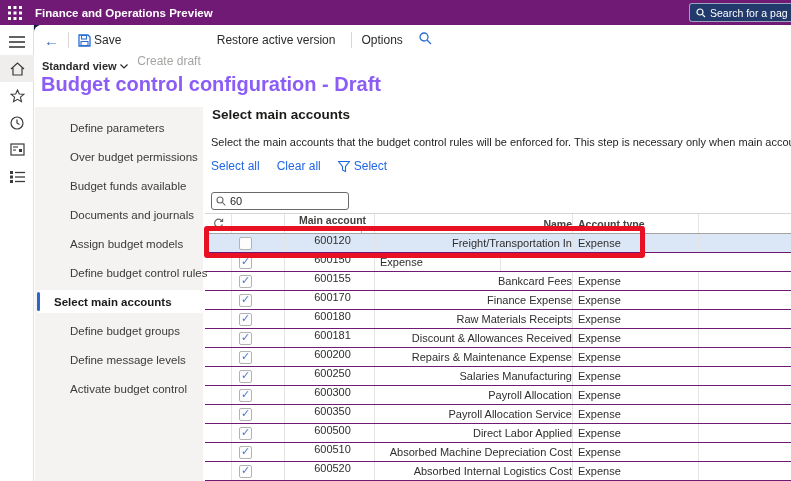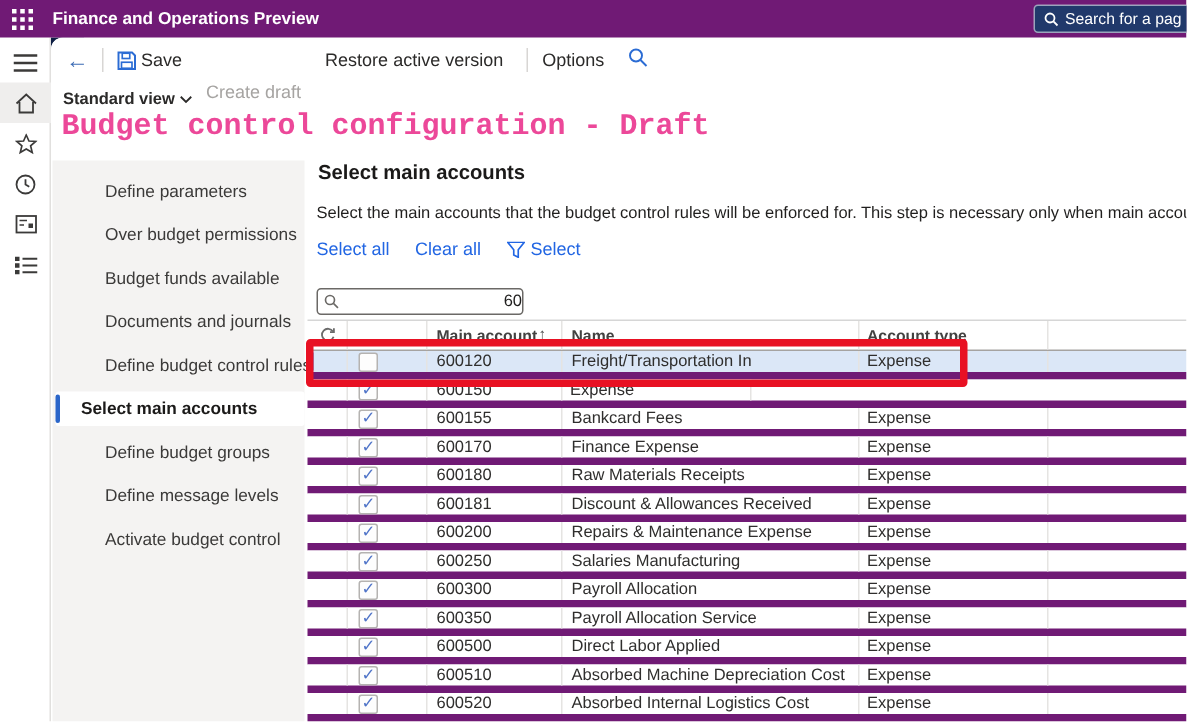--- a/index.html
+++ b/index.html
@@ -27,45 +27,45 @@
   .toolbar { position:absolute; left:34px; top:25px; width:757px; height:30px; display:flex; align-items:center; font-size:12px; color:#2b2a29; z-index:5; border-top-left-radius:8px; background:#ffffff; }
   .tb-back { margin-left:10px; color:#3e6db5; font-size:15px; line-height:1; }
   .tb-sep { width:1px; height:16px; background:#d8d6d4; margin:0 9px; }
   .tb-item { display:flex; align-items:center; gap:3px; white-space:nowrap; }
   .tb-item + .tb-item { margin-left:16px; }
   .tb-disabled { color:#a6a4a2;margin-top:41px; }
   .tb-search { margin-left:16px; }
 
   
   .viewsel { position:absolute; left:42px; top:60px; font-size:11px; font-weight:bold; color:#2b2a29; display:flex; align-items:center; gap:3px; z-index:5; }
-  .page-title { position:absolute; left:41px; top:73px; font-size:20px; font-weight:bold; color:#ec4899; z-index:5;font-family:Liberation Mono, monospace; }
+  .page-title { position:absolute; left:41px; top:73px; font-size:20px; font-weight:bold; color:#8b5cf6; z-index:5; }
 
   
   .nav-panel { position:absolute; left:35px; top:107px; width:168px; height:374px; background:#f4f3f2; z-index:6; }
   .nav-list { padding-top:6px; }
   .nav-item { position:relative; height:29px; display:flex; align-items:center; padding-left:35px; font-size:11.5px; color:#3b3a39; cursor:pointer; white-space:nowrap; }
   .nav-item.selected { background:#ffffff; font-weight:bold; color:#1b1a19; margin-left:2px; border-radius:2px; padding-left:17px; height:23px; margin-top:3px; margin-bottom:3px; }
   .nav-item.selected::before { content:""; position:absolute; left:0; top:2px; bottom:2px; width:3px; background:#2b66c9; border-radius:2px; }
 
   
   .content-heading { position:absolute; left:212px; top:107px; font-size:13.5px; font-weight:bold; color:#1b1a19; z-index:5; }
   .content-desc { position:absolute; left:211px; top:136px; width:580px; font-size:11px; color:#201f1e; white-space:nowrap; overflow:hidden; z-index:5; }
   .actions { position:absolute; left:211px; top:159px; display:flex; gap:17px; font-size:12px; color:#2266e3; z-index:5; }
   .action-link { display:flex; align-items:center; gap:4px; cursor:pointer; white-space:nowrap; }
-  .filter-box { position:absolute; left:211px; top:192px; width:138px; height:18px; border:1px solid #6b6966; border-radius:3px; display:flex; align-items:center; padding-left:4px; gap:4px; font-size:11px; color:#201f1e; background:#fff; z-index:5;justify-content:space-between; }
+  .filter-box { position:absolute; left:211px; top:192px; width:138px; height:18px; border:1px solid #6b6966; border-radius:3px; display:flex; align-items:center; padding-left:4px; gap:4px; font-size:11px; color:#201f1e; background:#fff; z-index:5; }
 
   
   .grid { position:absolute; left:205px; top:213px; width:586px; z-index:5; border-top:1px solid #d6d6d6; font-size:11px; color:#2f2e2d; }
-  .g-row { display:flex; height:19px; border-bottom:5px solid #701a75; position:relative; background:#fff; }
+  .g-row { display:flex; height:19px; border-bottom:1px solid #701a75; position:relative; background:#fff; }
   .g-head { height:20px; border-bottom:1px solid #a5a3a1; color:#434241; font-size:10.5px; font-weight:bold; background:#fff; }
   .c { display:flex; align-items:center; border-right:1px solid #e5e4e2; overflow:hidden; white-space:nowrap; }
   .c-icon { width:27px; justify-content:center; }
   .c-check { width:53px; padding-left:7px; }
-  .c-acct { width:90px; padding-left:6px; }
-  .c-name { width:198px; padding-left:6px; }
+  .c-acct { width:90px; padding-left:6px;flex-direction:column; }
+  .c-name { width:198px; padding-left:6px;justify-content:flex-end; }
   .c-type { width:126px; padding-left:5px; }
   .c-fill { flex:1; border-right:none; }
   .sort-arrow { margin-left:auto; margin-right:10px; font-weight:normal; color:#555; font-size:10px; }
   .g-row.selected { background:#dbe7f7; }
   .g-row.selected .c { background:transparent; }
   .g-row.selected::before { content:""; position:absolute; left:1px; top:1px; bottom:1px; width:3px; background:#2b66c9; z-index:2; }
   .cbx { width:13px; height:13px; border:1px solid #b5b3b1; border-radius:2px; background:#fdfdfd; position:relative; }
   .cbx.checked::after { content:"\2713"; position:absolute; left:1px; top:-2px; font-size:11px; color:#4f74c8; }
 
   
@@ -198,20 +198,23 @@
       <div class="nav-item">
         <span>Over budget permissions</span>
       </div>
       <div class="nav-item">
         <span>Budget funds available</span>
       </div>
       <div class="nav-item">
         <span>Documents and journals</span>
       </div>
       <div class="nav-item">
+        <span>Assign budget models</span>
+      </div>
+      <div class="nav-item">
         <span>Define budget control rules</span>
       </div>
       <div class="nav-item selected">
         <span>Select main accounts</span>
       </div>
       <div class="nav-item">
         <span>Define budget groups</span>
       </div>
       <div class="nav-item">
         <span>Define message levels</span>

